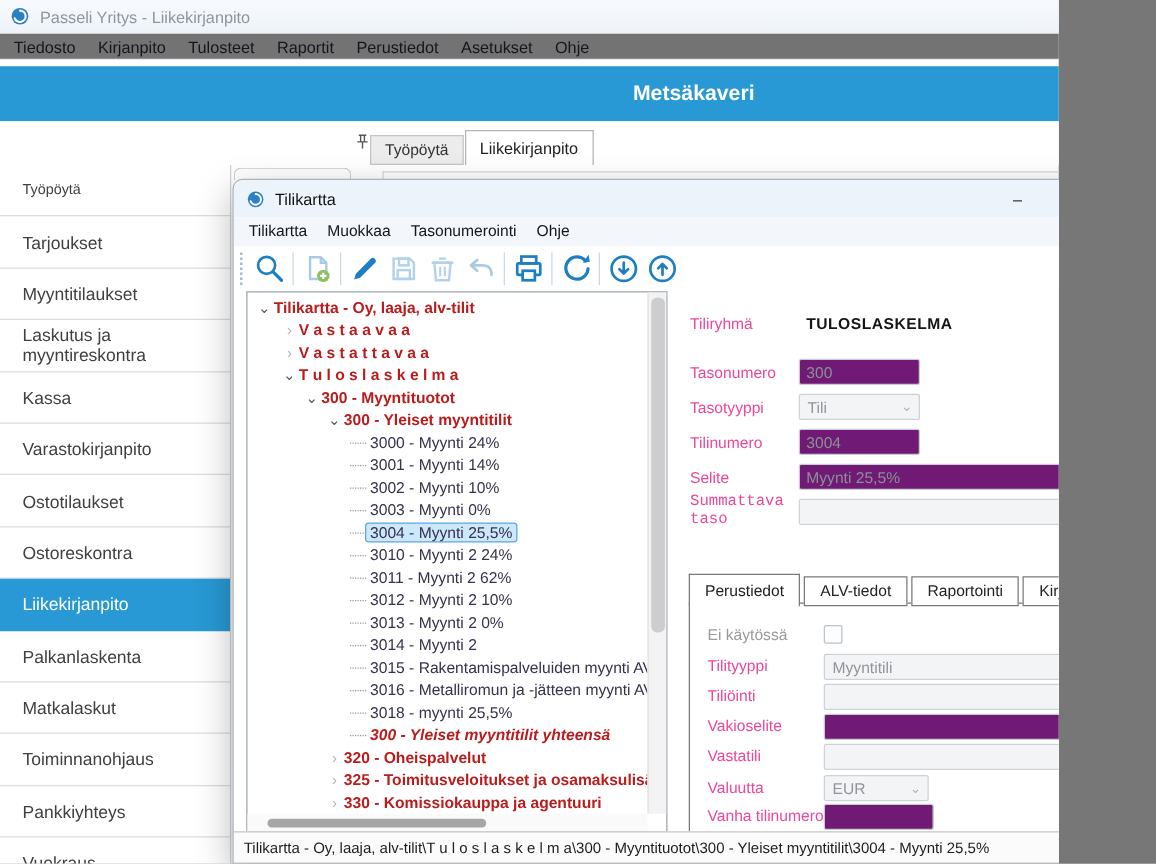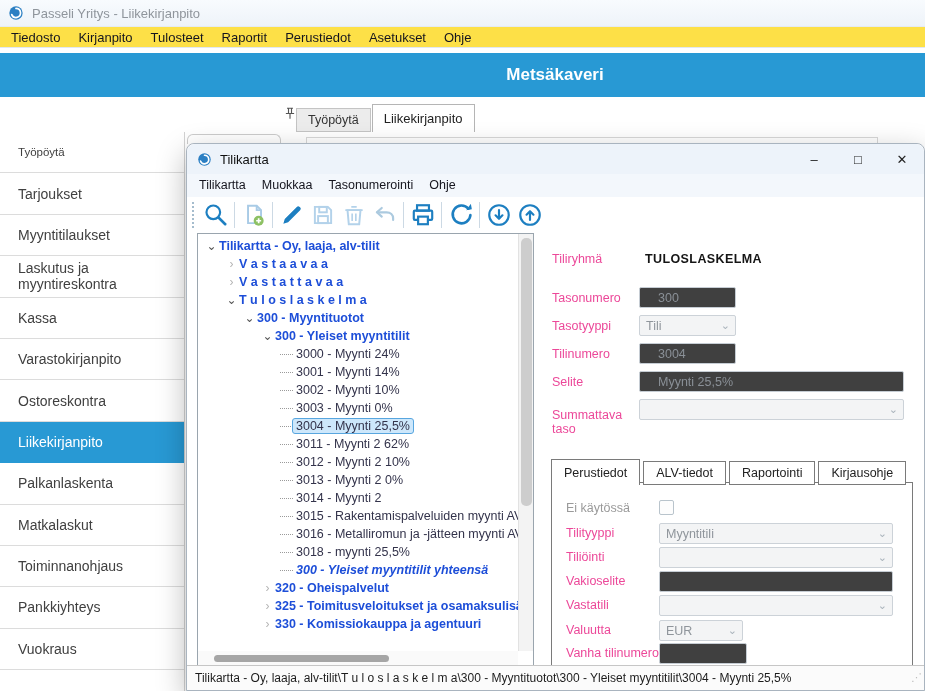--- a/index.html
+++ b/index.html
@@ -1,25 +1,25 @@
 <!DOCTYPE html>
 <html><head>
 <meta charset="utf-8">
 <style>
   * { margin:0; padding:0; box-sizing:border-box; }
   body { background:#777; font-family:"Liberation Sans", sans-serif; }
-  .screen{ position:relative; width:925px; height:691px; background:#fff; overflow:hidden; }
+  .screen{ position:relative; width:847px; height:691px; background:#fff; overflow:hidden; }
 
   
   .titlebar{ position:absolute; left:0; top:0; width:925px; height:27px;
     background:linear-gradient(#f8fbfe,#eef3f9); display:flex; align-items:center;
     padding-left:8px; gap:8px; border-bottom:1px solid #e6ebf2;}
   .titlebar .wtitle{ font-size:13px; color:#8f959c; }
   .menubar{ position:absolute; left:0; top:27px; width:925px; height:21px;
-    background:#fde047; border-bottom:1px solid #e2e8f0; display:flex; align-items:center; padding-left:2px;}
+    background:#737373; border-bottom:1px solid #e2e8f0; display:flex; align-items:center; padding-left:2px;}
   .menubar .mitem{ font-size:13px; color:#15151e; padding:0 9px; line-height:21px; cursor:default;}
 
   .banner{ position:absolute; left:0; top:53px; width:925px; height:44px; }
   .banner .btext{ position:absolute; left:185px; right:0; top:0; height:44px; line-height:44px;
     text-align:center; color:#fff; font-weight:bold; font-size:17px; }
 
   .tabstrip{ position:absolute; left:0; top:97px; width:925px; height:35px; background:#fff;}
   .pin{ position:absolute; left:281px; top:9px; width:18px; height:18px;}
   .maintabs{ position:absolute; left:296px; bottom:0; display:flex; align-items:flex-end;}
   .wtab{ height:24px; padding:0 11px; background:#ececec; border:1px solid #c4c4c4;
@@ -60,38 +60,38 @@
   .tsep{ width:1px; height:26px; background:#ccd9e4; margin:0 3px;}
 
   
   .treepanel{ position:absolute; left:10px; top:89px; width:337px; height:433px;
     border:1px solid #9aa5ae; background:#fff;}
   .treerows{ position:absolute; left:0; top:0; right:15px; bottom:14px; overflow:hidden; padding-top:3px;}
   .trow{ display:flex; align-items:center; height:18px; white-space:nowrap; cursor:default;}
   .chev{ width:15px; flex:none; text-align:center; font-size:12px; line-height:1; color:#555;}
   .trow.closed .chev{ color:#b5b5b5; }
   .tlabel{ font-size:12.5px; color:#33334b; }
-  .trow.bold .tlabel{ font-weight:bold; color:#1d4ed8; }
+  .trow.bold .tlabel{ font-weight:bold; color:#b91c1c; }
   .trow.italic .tlabel{ font-style:italic; }
   .trow.lvl0{ padding-left:6px; } .trow.lvl1{ padding-left:26px; }
   .trow.lvl2{ padding-left:44px; } .trow.lvl3{ padding-left:62px; }
   .trow.lvl4{ padding-left:82px; }
   .trow.leaf::before{ content:""; width:13px; border-top:1px dotted #9a9a9a; margin-right:3px; flex:none;}
   .trow.selected .tlabel{ background:#cde7fb; border:1px solid #58a6df; border-radius:3px; padding:0 3px; margin-left:-4px;}
   .vscroll{ position:absolute; right:0; top:0; bottom:14px; width:15px; background:#f3f3f3; border-left:1px solid #e2e2e2;}
   .vthumb{ position:absolute; left:2px; top:4px; width:11px; height:268px; background:#cdcdcd; border-radius:5px;}
   .hscroll{ position:absolute; left:0; right:15px; bottom:0; height:14px; background:#fafafa;}
   .hthumb{ position:absolute; left:16px; bottom:3px; width:175px; height:7px; background:#a6a6a6; border-radius:4px;}
 
   
   .fl{ position:absolute; font-size:12.5px; color:#ec4899; }
   .fl.dim{ color:#9a9a9a; }
   .fval-strong{ position:absolute; font-size:12.5px; font-weight:bold; color:#151515; letter-spacing:.4px;}
   .fin{ position:absolute; height:21px; border:1px solid #c6cdd4; border-radius:2px;
-    font-size:12.5px; color:#8a9097; padding:0 18px; background:#404040; font-family:"Liberation Sans",sans-serif;}
+    font-size:12.5px; color:#8a9097; padding:0 5px; background:#701a75; font-family:"Liberation Sans",sans-serif;}
   .fsel{ position:absolute; height:21px; background:#f3f4f5; border:1px solid #ccd2d8; border-radius:2px;
     font-size:12.5px; color:#8f959b; display:flex; align-items:center; padding:0 6px;}
   .fsel .chevd{ position:absolute; right:5px; color:#a9b3bb; font-size:11px;}
   .checkbox{ position:absolute; width:15px; height:15px; background:#fdfdfd; border:1px solid #b9c4cc; border-radius:2px;}
 
   .dtabs{ position:absolute; left:364px; top:315px; display:flex; align-items:flex-end; z-index:2;}
   .dtab{ height:24px; padding:0 12px; background:#fff; border:1px solid #7a7a7a; margin-right:3px;
     font-size:12.5px; color:#222; display:flex; align-items:center;}
   .dtab.active{ height:26px; border-bottom:none; font-weight:normal;}
   .dtabbox{ position:absolute; left:364px; top:338px; width:362px; height:190px; border:1px solid #7a7a7a; background:#fff;}
@@ -141,20 +141,21 @@
   </div>
 
   <div class="sidebar">
 
   <div class="sitem small">Työpöytä</div>
       <div class="sitem">Tarjoukset</div>
       <div class="sitem">Myyntitilaukset</div>
       <div class="sitem">Laskutus ja myyntireskontra</div>
       <div class="sitem">Kassa</div>
       <div class="sitem">Varastokirjanpito</div>
+      <div class="sitem">Ostotilaukset</div>
       <div class="sitem">Ostoreskontra</div>
       <div class="sitem selected" style="background: rgb(40, 153, 212);">Liikekirjanpito</div>
       <div class="sitem">Palkanlaskenta</div>
       <div class="sitem">Matkalaskut</div>
       <div class="sitem">Toiminnanohjaus</div>
       <div class="sitem">Pankkiyhteys</div>
       <div class="sitem">Vuokraus</div>
     </div>
 
   <div class="bgpanel1"></div>
@@ -298,20 +299,24 @@
           <div class="trow lvl4 leaf">
 
             <span class="tlabel">3003 - Myynti 0%</span>
           </div>
           <div class="trow lvl4 leaf selected">
 
             <span class="tlabel">3004 - Myynti 25,5%</span>
           </div>
           <div class="trow lvl4 leaf">
 
+            <span class="tlabel">3010 - Myynti 2 24%</span>
+          </div>
+          <div class="trow lvl4 leaf">
+
             <span class="tlabel">3011 - Myynti 2 62%</span>
           </div>
           <div class="trow lvl4 leaf">
 
             <span class="tlabel">3012 - Myynti 2 10%</span>
           </div>
           <div class="trow lvl4 leaf">
 
             <span class="tlabel">3013 - Myynti 2 0%</span>
           </div>
@@ -367,21 +372,21 @@
       <span>Tili</span>
       <span class="chevd">⌄</span>
     </div>
 
     <span class="fl" style="left:365px; top:203px;">Tilinumero</span>
     <input class="fin" style="left: 452px; top: 199px; width: 97px;" value="3004">
 
     <span class="fl" style="left:365px; top:231px;">Selite</span>
     <input class="fin" style="left: 452px; top: 227px; width: 265px;" value="Myynti 25,5%">
 
-    <span class="fl" style="left:365px; top:264px; width:72px;">Summattava taso</span>
+    <span class="fl" style="left:365px; top:250px; width:72px;font-family:Liberation Mono, monospace;">Summattava taso</span>
     <div class="fsel" style="left:452px; top:255px; width:265px;">
       <span></span>
       <span class="chevd">⌄</span>
     </div>
 
     <div class="dtabs">
 
     <div class="dtab active">Perustiedot</div>
         <div class="dtab">ALV-tiedot</div>
         <div class="dtab">Raportointi</div>

